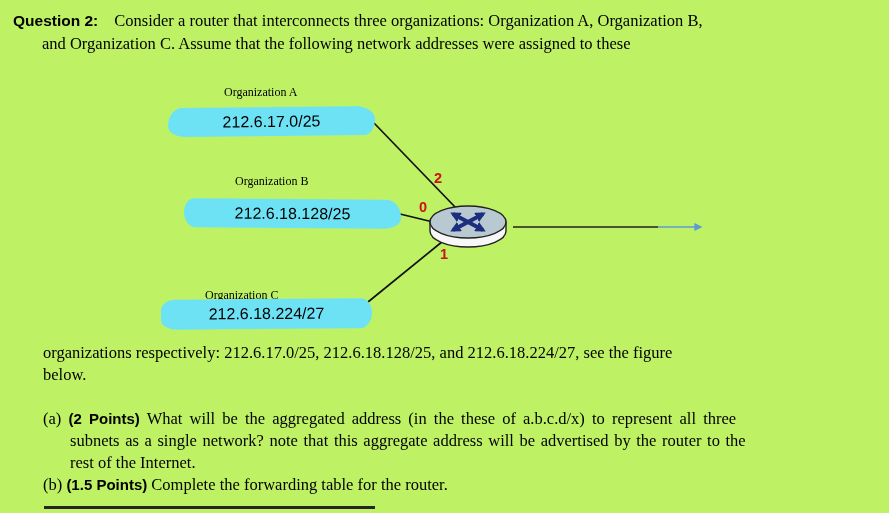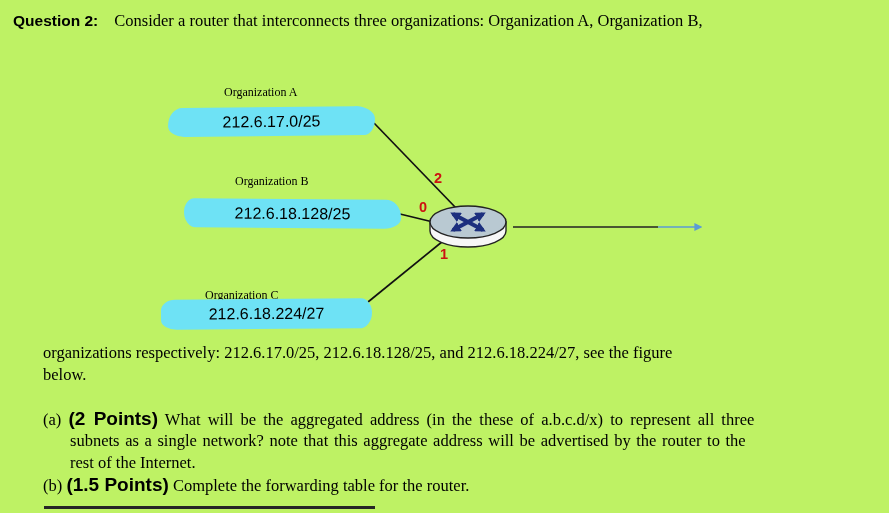--- a/index.html
+++ b/index.html
@@ -17,21 +17,21 @@
   }
   .abs { position: absolute; }
   .serif { font-family: "Liberation Serif", serif; font-size: 16.5px; line-height: 22px; }
   .qlabel {
     font-family: "Liberation Sans", sans-serif;
     font-weight: 700; font-size: 15.5px;
     margin-right: 16px;
   }
   .pts {
     font-family: "Liberation Sans", sans-serif;
-    font-weight: 700; font-size: 19px;
+    font-weight: 700; font-size: 15px;
   }
   .org-label {
     position: absolute;
     font-family: Liberation Serif, serif;
     font-size: 12px; color: #000;
     white-space: nowrap;
   }
   .blob {
     position: absolute;
     background: #6ee2f5;
@@ -71,20 +71,21 @@
   }
 </style>
 </head>
 <body>
 
 <div class="page">
 
   <div class="abs serif" style="left:13px; top:10px;">
     <span class="qlabel">Question 2:</span><span>Consider a router that interconnects three organizations: Organization A, Organization B,</span>
   </div>
+  <div class="abs serif" style="left:42px; top:33px;">and Organization C. Assume that the following network addresses were assigned to these</div>
 
   <svg class="diagram-svg" viewBox="0 0 889 513" aria-hidden="true">
     <defs>
       <marker id="ah" viewBox="0 0 10 10" refX="7" refY="5" markerWidth="2.6" markerHeight="2.6" orient="auto-start-reverse">
         <path d="M0,0 L10,5 L0,10 Z" fill="#1c2f7e"></path>
       </marker>
       <marker id="ahblue" viewBox="0 0 10 10" refX="7" refY="5" markerWidth="5" markerHeight="5" orient="auto">
         <path d="M0,0 L10,5 L0,10 Z" fill="#5b9bd5"></path>
       </marker>
     </defs>

